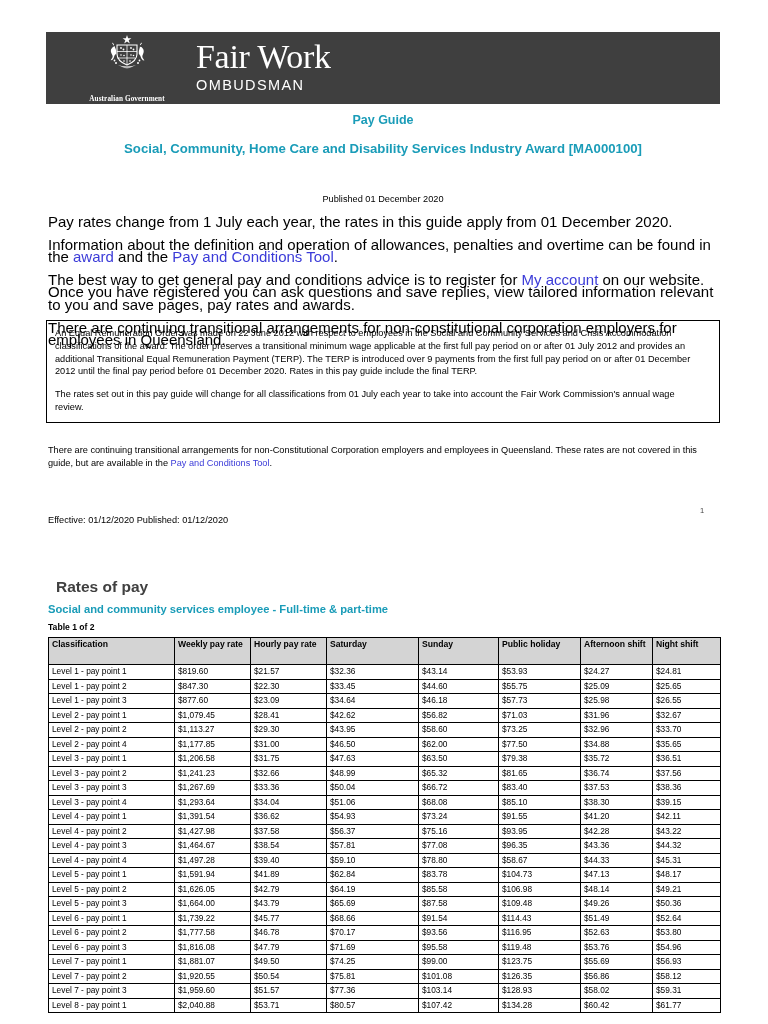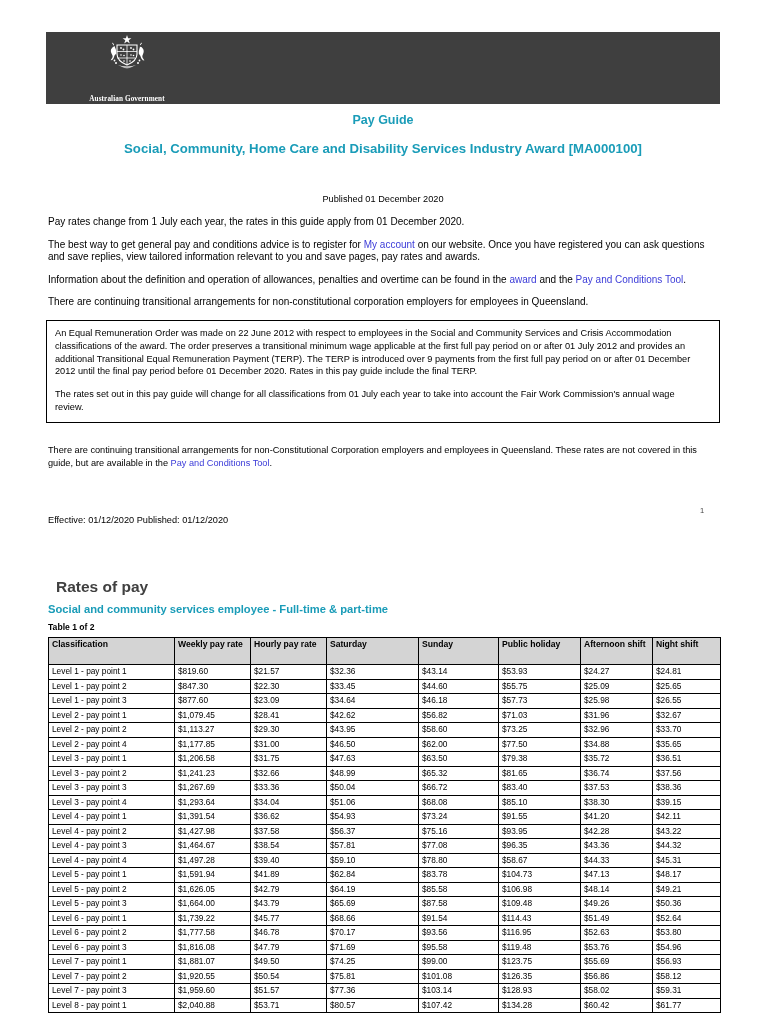--- a/index.html
+++ b/index.html
@@ -105,21 +105,21 @@
     text-align: center;
     font-size: 9.2px;
   }
 
   
   .intro {
     position: absolute;
     left: 48px;
     top: 216px;
     width: 672px;
-    font-size: 10px;
+    font-size: 15px;
     line-height: 12.6px;
   }
   .intro p {
     margin: 0 0 10px 0;
   }
   a.link, .link {
     color: #3b3bd8;
     text-decoration: none;
   }
 
@@ -271,30 +271,34 @@
           <path d="M14 31 q9 5 18 0 q-9 3 -18 0 z"></path>
           <path d="M18 33 q5 2.4 10 0 q-5 1.6 -10 0 z"></path>
           <circle cx="12" cy="29" r="1"></circle>
             <circle cx="34" cy="29" r="1"></circle>
           <circle cx="10.5" cy="26.5" r="0.9"></circle>
             <circle cx="35.5" cy="26.5" r="0.9"></circle>
         </g>
       </svg>
       <div class="crest-caption">Australian Government</div>
     </div>
+    <div class="brand-block">
+      <div class="brand-main">Fair Work</div>
+      <div class="brand-sub">OMBUDSMAN</div>
+    </div>
   </div>
 
   <div class="doc-title">Pay Guide</div>
   <div class="doc-subtitle">Social, Community, Home Care and Disability Services Industry Award [MA000100]</div>
   <div class="published">Published 01 December 2020</div>
 
   <div class="intro">
     <p>Pay rates change from 1 July each year, the rates in this guide apply from 01 December 2020.</p>
+    <p><span>Information about the definition and operation of allowances, penalties and overtime can be found in the </span><a class="link" href="#">award</a><span> and the </span><a class="link" href="#">Pay and Conditions Tool</a><span>.</span></p>
     <p><span>The best way to get general pay and conditions advice is to register for </span><a class="link" href="#">My account</a><span> on our website. Once you have registered you can ask questions and save replies, view tailored information relevant to you and save pages, pay rates and awards.</span></p>
-    <p><span>Information about the definition and operation of allowances, penalties and overtime can be found in the </span><a class="link" href="#">award</a><span> and the </span><a class="link" href="#">Pay and Conditions Tool</a><span>.</span></p>
     <p>There are continuing transitional arrangements for non-constitutional corporation employers for employees in Queensland.</p>
   </div>
 
   <div class="ero-box">
     <p>An Equal Remuneration Order was made on 22 June 2012 with respect to employees in the Social and Community Services and Crisis Accommodation classifications of the award. The order preserves a transitional minimum wage applicable at the first full pay period on or after 01 July 2012 and provides an additional Transitional Equal Remuneration Payment (TERP). The TERP is introduced over 9 payments from the first full pay period on or after 01 December 2012 until the final pay period before 01 December 2020. Rates in this pay guide include the final TERP.</p>
     <p>The rates set out in this pay guide will change for all classifications from 01 July each year to take into account the Fair Work Commission's annual wage review.</p>
   </div>
 
   <div class="post-note">
     <span>There are continuing transitional arrangements for non-Constitutional Corporation employers and employees in Queensland. These rates are not covered in this guide, but are available in the </span><a class="link" href="#">Pay and Conditions Tool</a><span>.</span>

